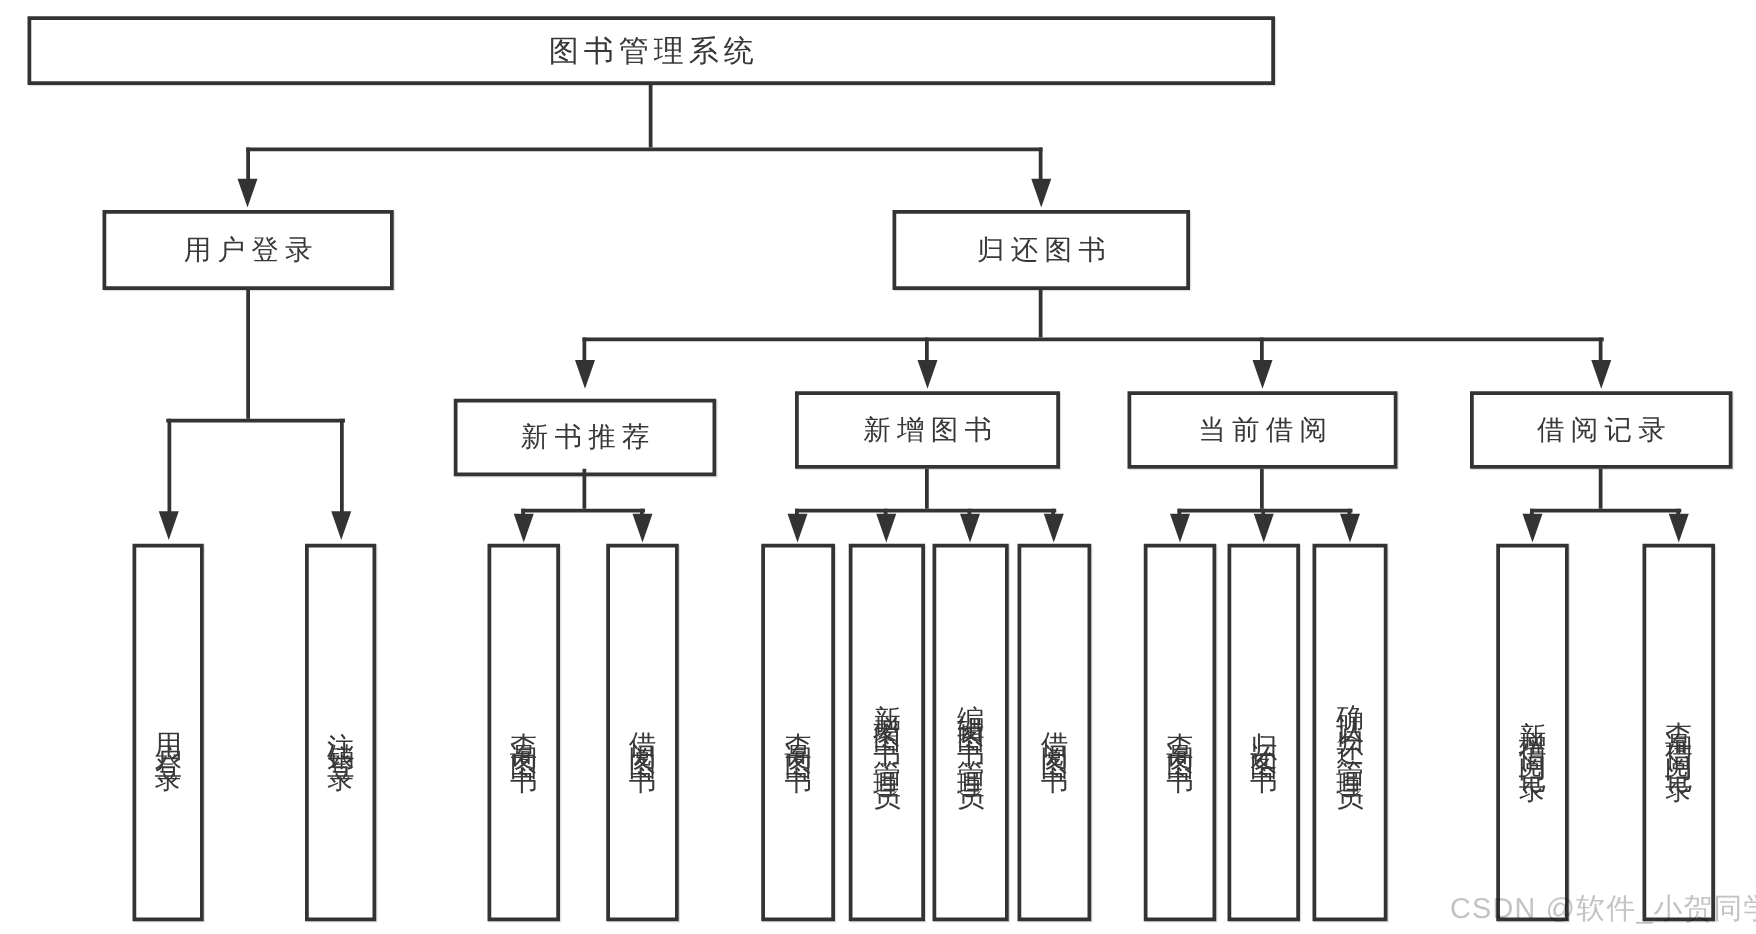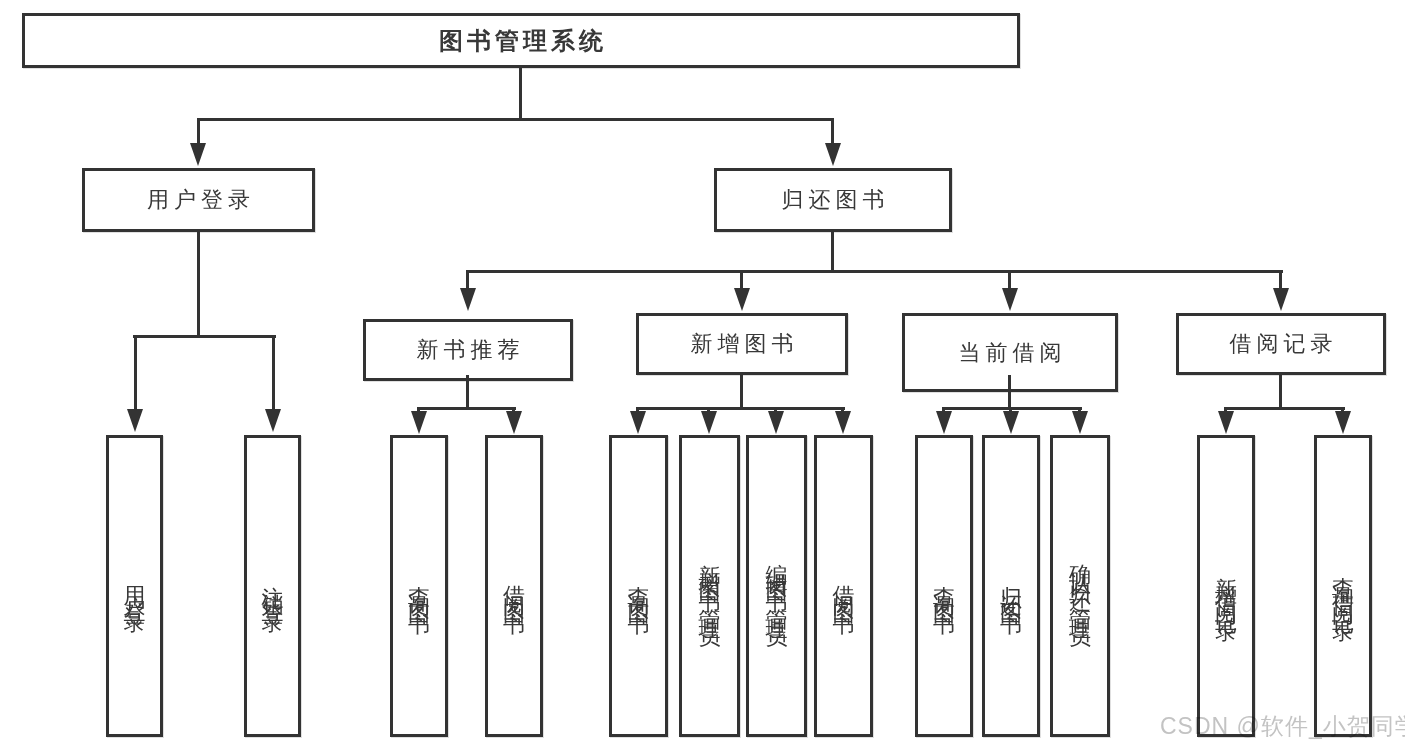--- a/index.html
+++ b/index.html
@@ -6,21 +6,21 @@
   .canvas {
     position:relative; width:1405px; height:747px; background:#ffffff;
     font-family:"Liberation Sans", sans-serif; color:#383838; overflow:hidden;
   }
   .box {
     position:absolute; border:3px solid #333333; background:#ffffff;
     box-sizing:border-box; display:flex; align-items:center; justify-content:center;
     box-shadow:1px 1px 0 rgba(0,0,0,0.12);
   }
   .hlabel { font-size:22px; letter-spacing:5px; white-space:nowrap; text-indent:5px; }
-  .rootlabel { font-size:24px; letter-spacing:4px; text-indent:4px;font-weight:bold; }
+  .rootlabel { font-size:24px; letter-spacing:4px; text-indent:4px; }
   .vlabel {
     writing-mode:vertical-rl; font-size:22px; letter-spacing:9px;
     line-height:1; white-space:nowrap;
   }
   .lh { position:absolute; height:3px; background:#333333; }
   .lv { position:absolute; width:3px; background:#333333; }
   .arr {
     position:absolute; width:0; height:0;
     border-left:8px solid transparent; border-right:8px solid transparent;
     border-top:23px solid #333333;
@@ -45,21 +45,21 @@
   <div class="box" style="left:714px;top:168px;width:238px;height:64px">
     <span class="hlabel">归还图书</span>
   </div>
 
   <div class="box" style="left:363px;top:319px;width:210px;height:62px">
     <span class="hlabel">新书推荐</span>
   </div>
   <div class="box" style="left:636px;top:313px;width:212px;height:62px">
     <span class="hlabel">新增图书</span>
   </div>
-  <div class="box" style="left:902px;top:313px;width:216px;height:79px">
+  <div class="box" style="left:902px;top:313px;width:216px;height:62px">
     <span class="hlabel">当前借阅</span>
   </div>
   <div class="box" style="left:1176px;top:313px;width:210px;height:62px">
     <span class="hlabel">借阅记录</span>
   </div>
 
   <div class="box" style="left:106px;top:435px;width:57px;height:302px">
     <span class="vlabel">用户登录</span>
   </div>
   <div class="box" style="left:244px;top:435px;width:57px;height:302px">

